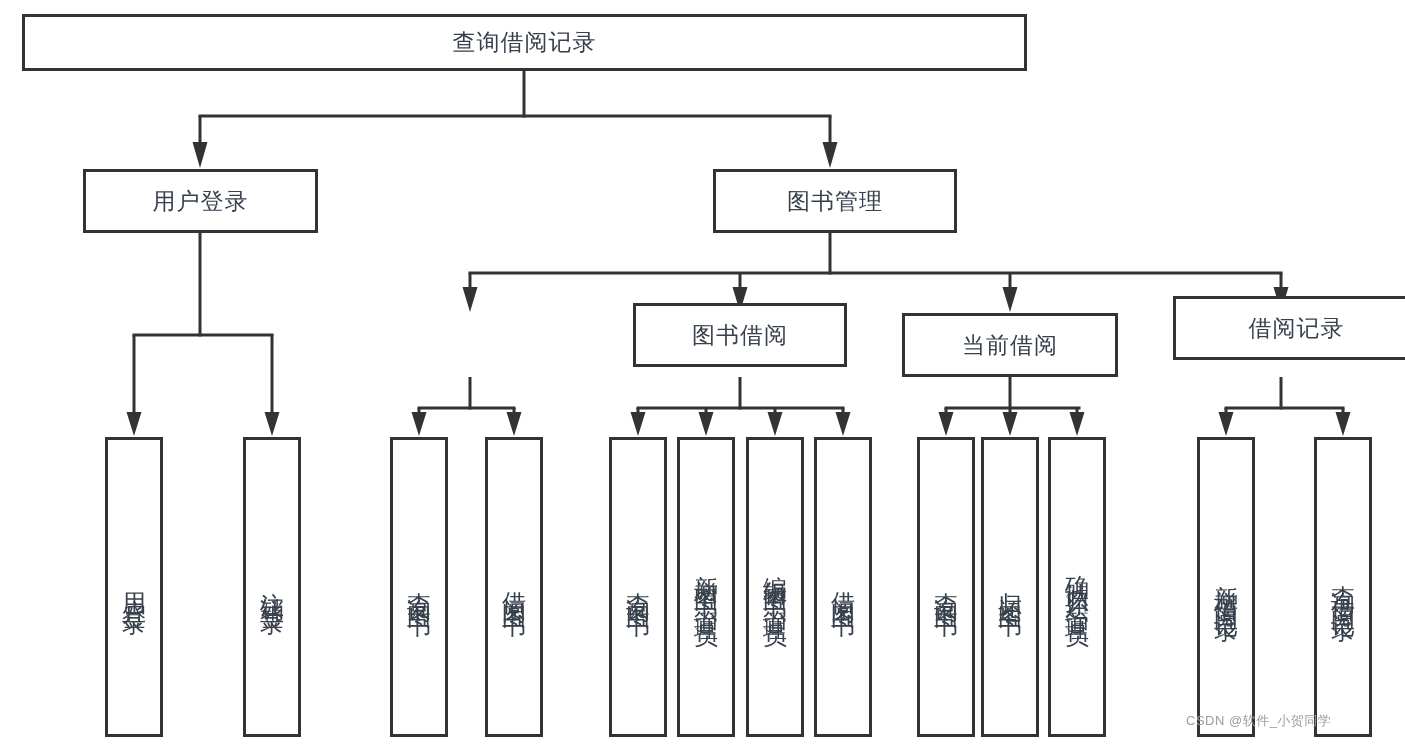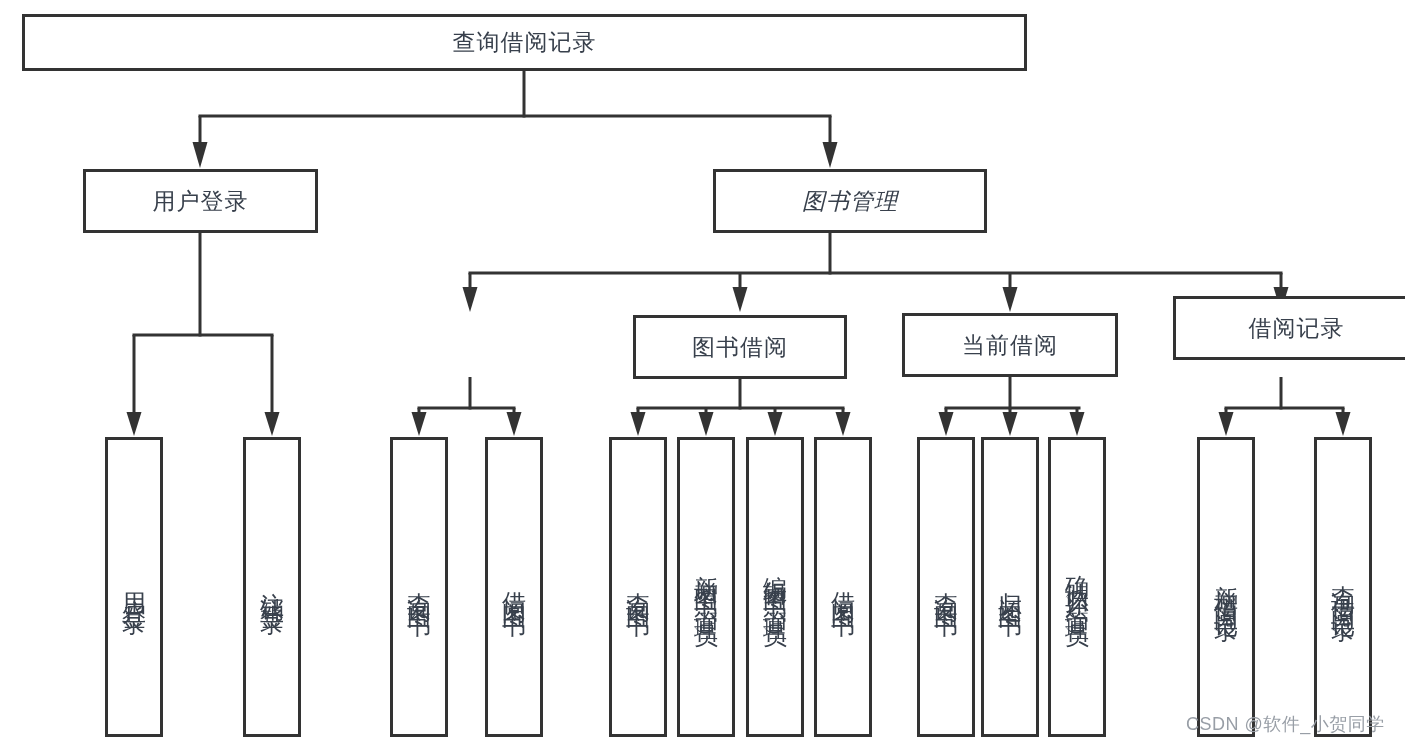--- a/index.html
+++ b/index.html
@@ -27,21 +27,21 @@
   .vnode {
     writing-mode: vertical-rl;
     text-orientation: mixed;
     font-size: 24px;
     letter-spacing: 7px;
     white-space: normal;
   }
   .watermark {
     position: absolute;
     left: 1186px; top: 712px;
-    font-size: 18px;
+    font-size: 13px;
     color: #989ea6;
     letter-spacing: 0.5px;
     white-space: nowrap;
   }
 </style>
 </head>
 <body>
 
 <div class="stage">
 
@@ -106,23 +106,23 @@
       <polygon points="1002.5,412 1017.5,412 1010,436"></polygon>
       <polygon points="1069.5,412 1084.5,412 1077,436"></polygon>
       <polygon points="1218.5,412 1233.5,412 1226,436"></polygon>
       <polygon points="1335.5,412 1350.5,412 1343,436"></polygon>
     </g>
   </svg>
 
   <div class="node" style="left:22px; top:14px; width:1005px; height:57px;">查询借阅记录</div>
 
   <div class="node" style="left:83px; top:169px; width:235px; height:64px;">用户登录</div>
-  <div class="node" style="left:713px; top:169px; width:274px; height:64px;font-style:italic;">图书管理</div>
+  <div class="node" style="left:713px; top:169px; width:244px; height:64px;">图书管理</div>
 
-  <div class="node" style="left:633px; top:315px; width:214px; height:64px;">图书借阅</div>
+  <div class="node" style="left:633px; top:303px; width:214px; height:64px;">图书借阅</div>
   <div class="node" style="left:902px; top:313px; width:216px; height:64px;">当前借阅</div>
   <div class="node" style="left:1173px; top:296px; width:247px; height:64px;">借阅记录</div>
 
   <div class="node vnode" style="left:105px; top:437px; width:58px; height:300px;">用户登录</div>
   <div class="node vnode" style="left:243px; top:437px; width:58px; height:300px;">注销登录</div>
 
   <div class="node vnode" style="left:390px; top:437px; width:58px; height:300px;">查询图书</div>
   <div class="node vnode" style="left:485px; top:437px; width:58px; height:300px;">借阅图书</div>
 
   <div class="node vnode" style="left:609px; top:437px; width:58px; height:300px;">查询图书</div>

